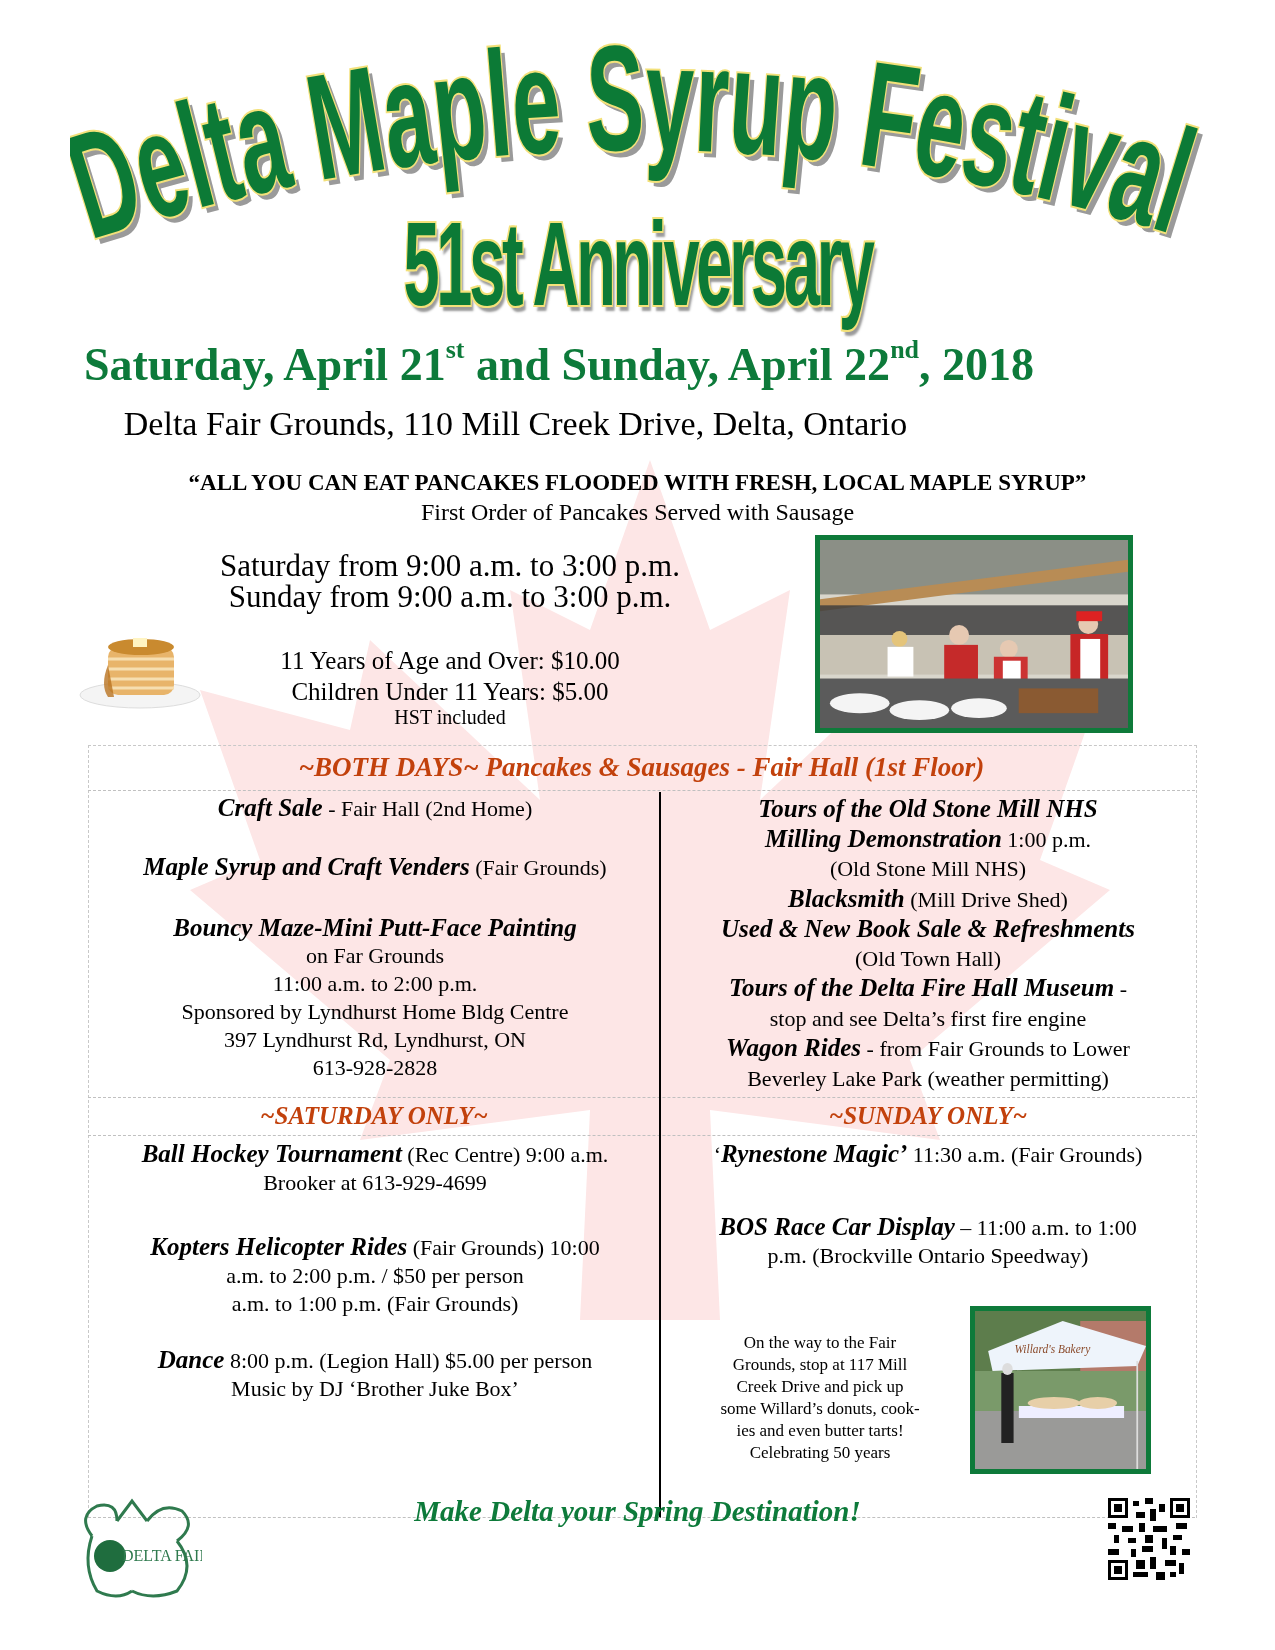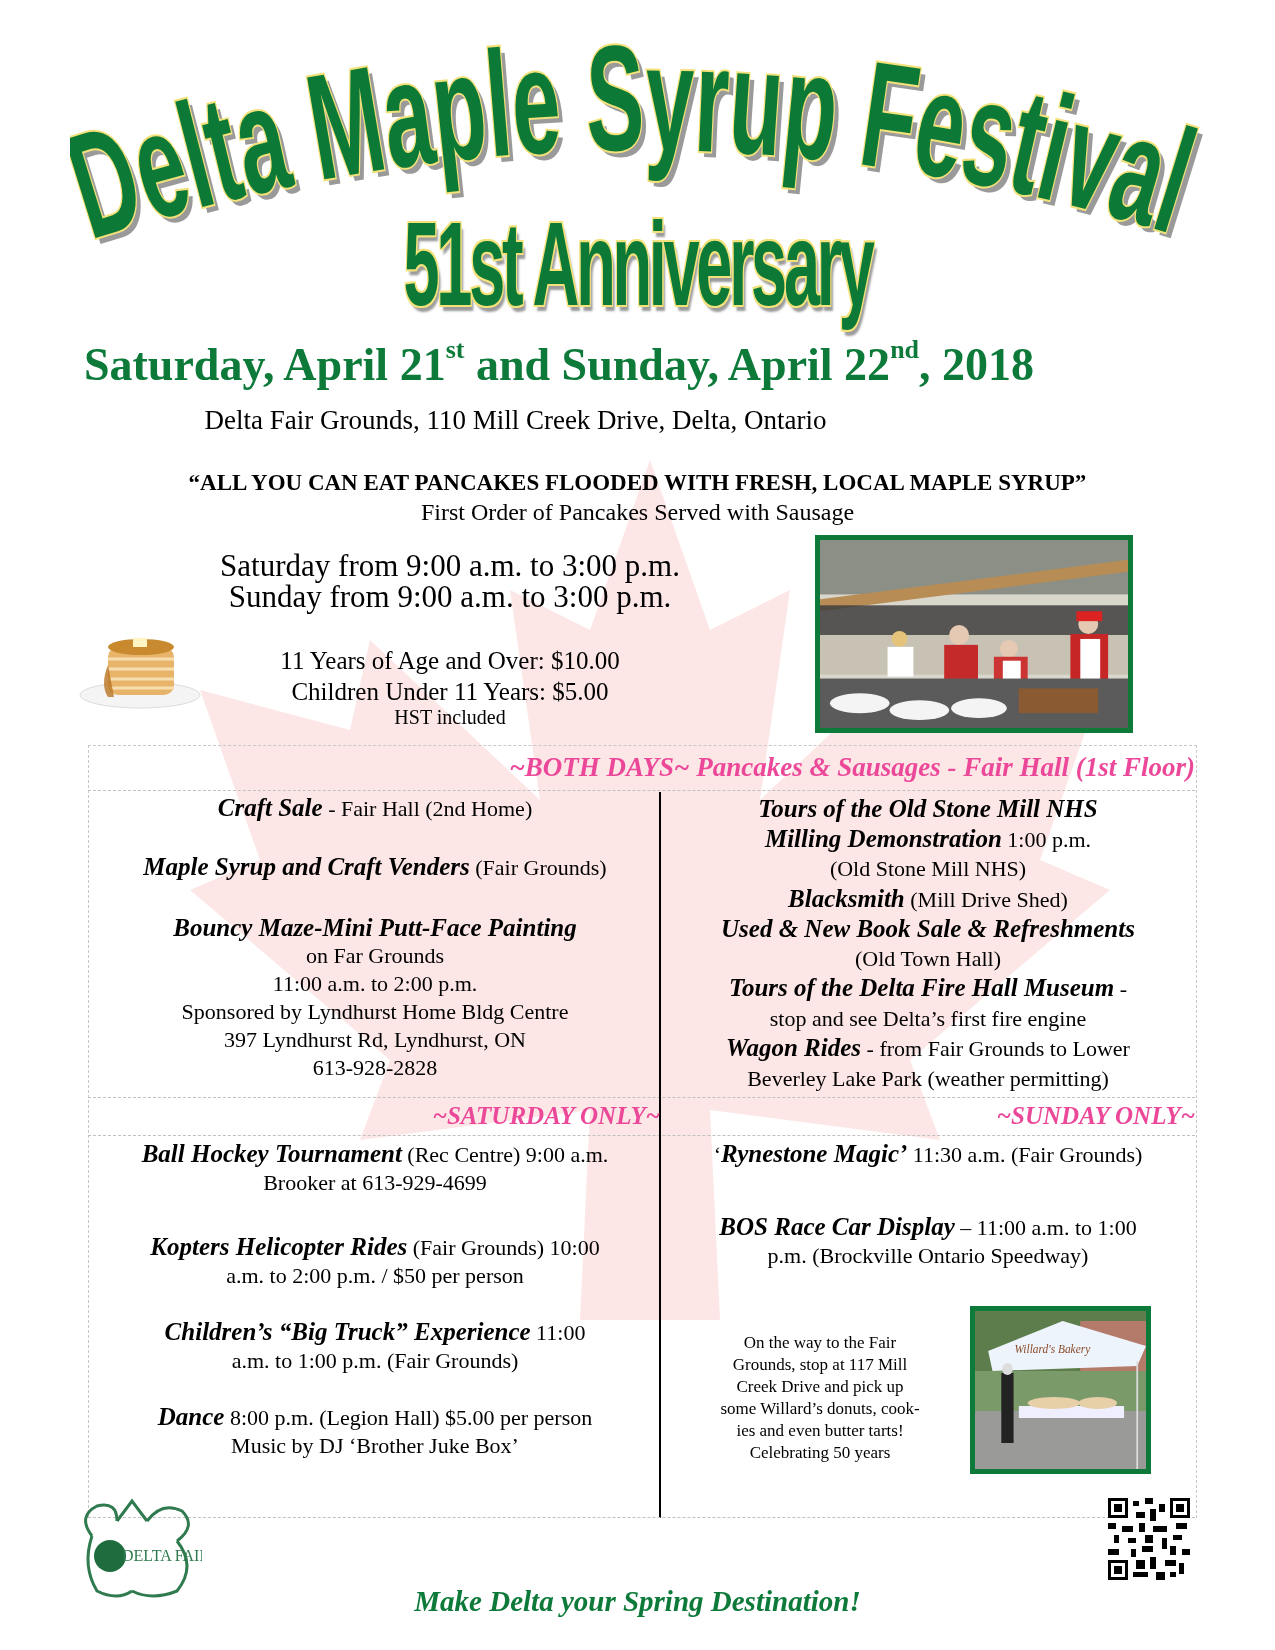--- a/index.html
+++ b/index.html
@@ -12,48 +12,48 @@
   
   .title-main { position:absolute; left:70px; top:40px; width:1140px; height:230px; z-index:2; }
   .title-sub { position:absolute; left:0; top:205px; width:1275px; text-align:center; z-index:3;
      font-family:"Liberation Sans", "DejaVu Sans", sans-serif; font-weight:bold;
      font-size:118px; letter-spacing:-6px; color:#0c7a36; transform:scaleX(0.55); transform-origin:center;
      text-shadow: 2px 2px 0 #f3e17a, -2px -2px 0 #f3e17a, 2px -2px 0 #f3e17a, -2px 2px 0 #f3e17a, 5px 6px 3px #9a9a9a; line-height:1; }
 
   .date-line { position:absolute; left:0; top:338px; width:1118px; text-align:center; z-index:3;
      font-weight:bold; font-size:46px; color:#0d7a3a; }
   .date-line sup { font-size:26px; vertical-align:22px; line-height:0; }
-  .addr { position:absolute; left:0; top:405px; width:1031px; text-align:center; z-index:3; font-size:27px; }
+  .addr { position:absolute; left:0; top:405px; width:1031px; text-align:center; z-index:3; font-size:34px; }
 
   .allyoucan { position:absolute; left:0; top:470px; width:1275px; text-align:center; z-index:3;
      font-weight:bold; font-size:23px; }
   .firstorder { position:absolute; left:0; top:499px; width:1275px; text-align:center; z-index:3; font-size:24px; }
 
   .hours { position:absolute; left:190px; top:550px; width:520px; text-align:center; z-index:3; font-size:31px; line-height:31px; }
   .prices { position:absolute; left:190px; top:645px; width:520px; text-align:center; z-index:3; font-size:25px; line-height:31px; }
   .hst { font-size:20px; line-height:20px; }
 
   .pancake { position:absolute; left:78px; top:625px; width:130px; height:85px; z-index:3; }
 
   .photo1 { position:absolute; left:815px; top:535px; width:318px; height:198px; border:5px solid #0e7a3a; box-sizing:border-box; z-index:3; overflow:hidden; }
   .photo2 { position:absolute; left:970px; top:1306px; width:181px; height:168px; border:5px solid #0e7a3a; box-sizing:border-box; z-index:3; overflow:hidden; }
 
   
   .box { position:absolute; left:88px; top:745px; width:1107px; height:772px; border-left:1px dashed #c8c8c8; border-right:1px dashed #c8c8c8; border-top:1px dashed #c8c8c8; z-index:3; }
   .hline { position:absolute; left:88px; width:1107px; border-top:1px dashed #c0c0c0; z-index:3; }
   .vline { position:absolute; left:659px; width:2px; background:#000; z-index:3; }
 
-  .section-head { position:absolute; text-align:right; font-style:italic; font-weight:bold; color:#ec4899; z-index:4; }
+  .section-head { position:absolute; text-align:center; font-style:italic; font-weight:bold; color:#c2410c; z-index:4; }
   .col { position:absolute; text-align:center; font-size:22px; line-height:28px; z-index:4; }
   .col .ev { font-weight:bold; font-style:italic; font-size:25px; }
   .col p { margin:0; }
   .willard { position:absolute; left:680px; top:1332px; width:280px; text-align:center; font-size:17px; line-height:22px; z-index:4; }
 
   .footer-line { position:absolute; left:88px; top:1517px; width:1107px; border-top:1px dashed #c0c0c0; z-index:3; }
-  .footer-text { position:absolute; left:0; top:1585px; width:1275px; text-align:center; z-index:4;
+  .footer-text { position:absolute; left:0; top:1495px; width:1275px; text-align:center; z-index:4;
      font-style:italic; font-weight:bold; font-size:29px; color:#0d7a3a; }
   .logo { position:absolute; left:72px; top:1496px; width:130px; height:108px; z-index:4; }
   .qr { position:absolute; left:1104px; top:1498px; width:90px; height:82px; z-index:4; }
 </style>
 </head>
 <body>
 
 <svg class="leaf" viewBox="0 0 1000 880">
   <path d="M500 20 L560 190 L640 150 L610 360 L780 200 L800 290 L950 250 L890 420 L960 450 L760 620 L790 700 L560 670 L570 880 L430 880 L440 670 L210 700 L240 620 L40 450 L110 420 L50 250 L200 290 L220 200 L390 360 L360 150 L440 190 Z" fill="#fde6e6"></path>
 </svg>
@@ -165,21 +165,20 @@
 </div>
 
 <div class="section-head" style="left:88px; width:572px; top:1102px; font-size:25px;">~SATURDAY ONLY~</div>
 <div class="section-head" style="left:661px; width:534px; top:1102px; font-size:25px;">~SUNDAY ONLY~</div>
 
 <div class="col" style="left:92px; width:566px; top:1140px;">
   <p><span class="ev">Ball Hockey Tournament</span><span> (Rec Centre) 9:00 a.m.</span></p>
   <p>Brooker at 613-929-4699</p>
   <p style="margin-top:36px;"><span class="ev">Kopters Helicopter Rides</span><span> (Fair Grounds) 10:00</span></p>
   <p>a.m. to 2:00 p.m. / $50 per person</p>
-  <p style="margin-top:28px;"><span class="ev">Children’s “Big Truck” Experience</span><span>  11:00</span></p>
   <p>a.m. to 1:00 p.m. (Fair Grounds)</p>
   <p style="margin-top:28px;"><span class="ev">Dance</span><span> 8:00 p.m. (Legion Hall) $5.00 per person</span></p>
   <p>Music by DJ ‘Brother Juke Box’</p>
 </div>
 
 <div class="col" style="left:664px; width:528px; top:1140px;">
   <p><span>‘</span><span class="ev">Rynestone Magic’</span><span> 11:30 a.m. (Fair Grounds)</span></p>
   <p style="margin-top:44px;"><span class="ev">BOS Race Car Display</span><span> – 11:00 a.m. to 1:00</span></p>
   <p>p.m. (Brockville Ontario Speedway)</p>
 </div>

